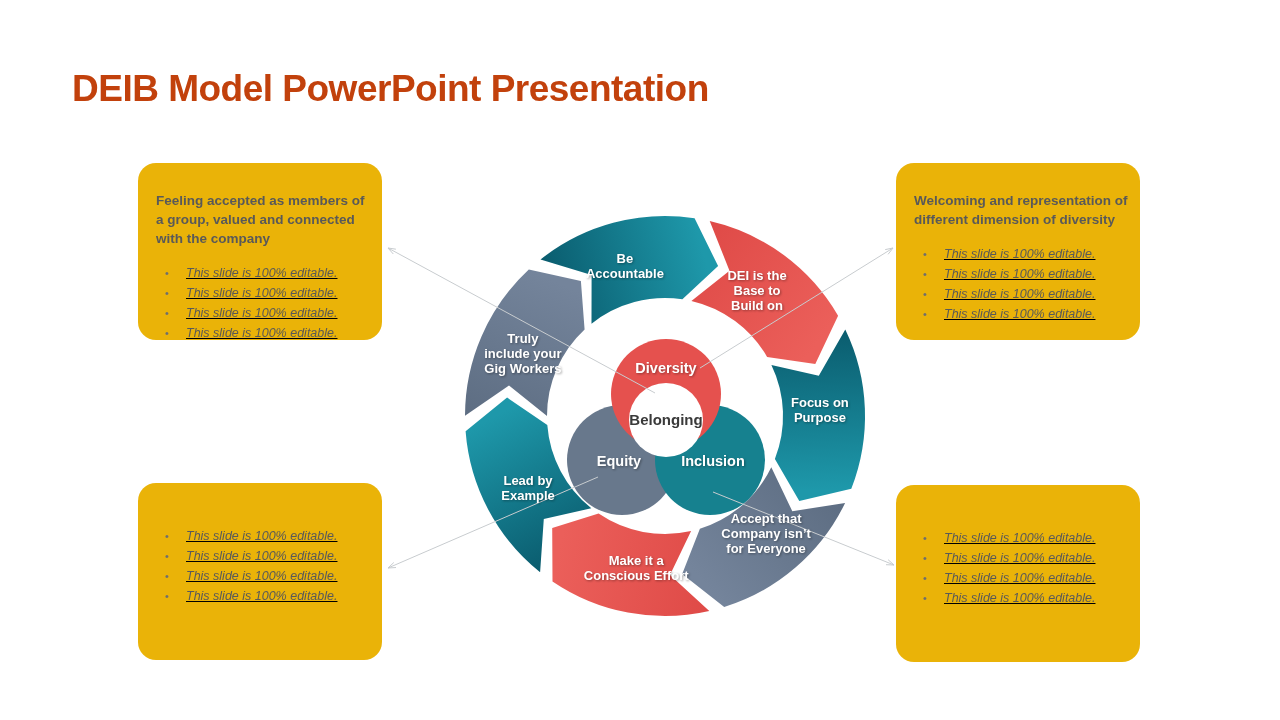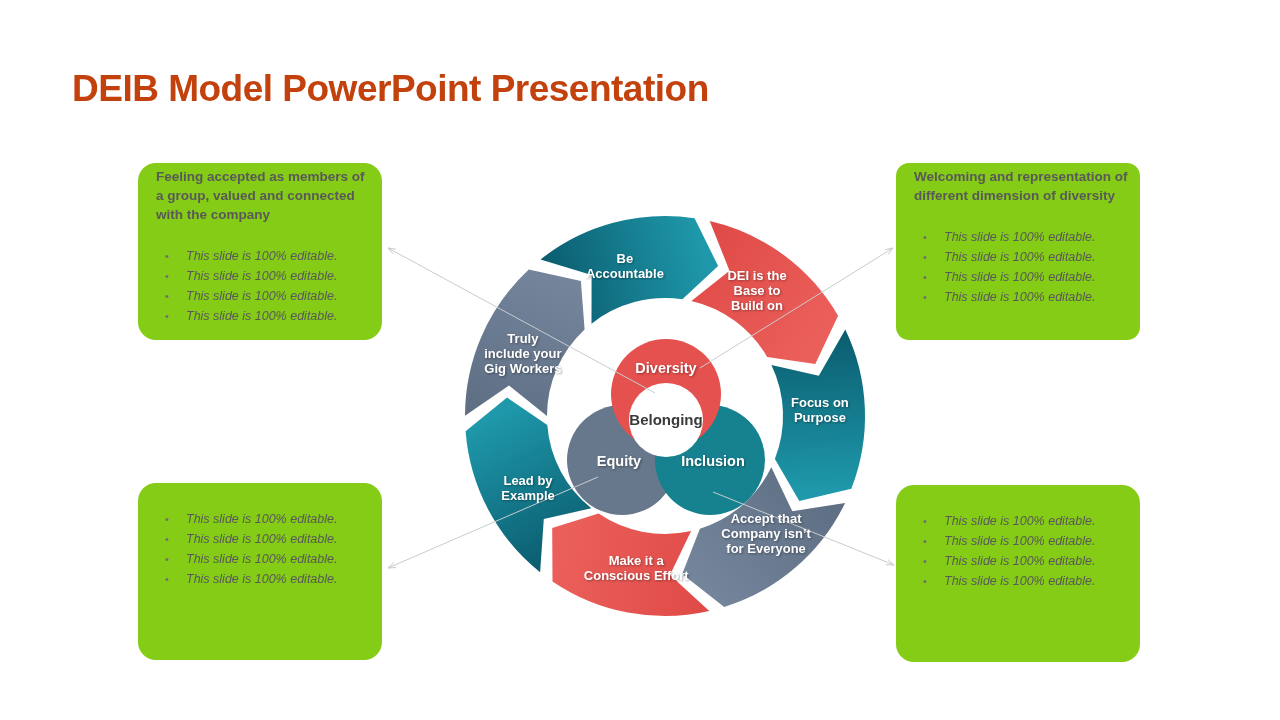--- a/index.html
+++ b/index.html
@@ -8,31 +8,31 @@
     background:#ffffff;
     font-family:"Liberation Sans",sans-serif;
   }
   .slide-title{
     position:absolute;left:56px;top:52px;margin:16px;
     font-size:37px;font-weight:bold;color:#c2410c;letter-spacing:-0.5px;
   }
   #diagram-svg{position:absolute;left:0;top:0;z-index:1;}
   .card{
     position:absolute;width:244px;height:177px;box-sizing:border-box;
-    background:#84cc16;border-radius:18px;
-    padding:4px 12px 10px 18px;z-index:2;
+    background:#eab308;border-radius:18px;
+    padding:28px 12px 10px 18px;z-index:2;
   }
   .card.tl{left:138px;top:163px;}
-  .card.tr{left:896px;top:163px;border-radius:13px;}
+  .card.tr{left:896px;top:163px;}
   .card.bl{left:138px;top:483px;}
   .card.br{left:896px;top:485px;}
   .card-heading{
     font-size:13.5px;font-weight:bold;color:#595959;line-height:19px;
   }
-  .card-bullets{list-style:none;margin:22px 0 0 0;padding:0;}
+  .card-bullets{list-style:none;margin:15px 0 0 0;padding:0;text-decoration:underline;}
   .card-bullets li{
     position:relative;padding-left:30px;
     font-style:italic;font-size:12.5px;color:#595959;line-height:20px;
   }
   .card-bullets li::before{
     content:"\2022";position:absolute;left:9px;top:0;
     font-style:normal;font-size:11px;color:#6e6e6e;
   }
 </style>
 </head>

